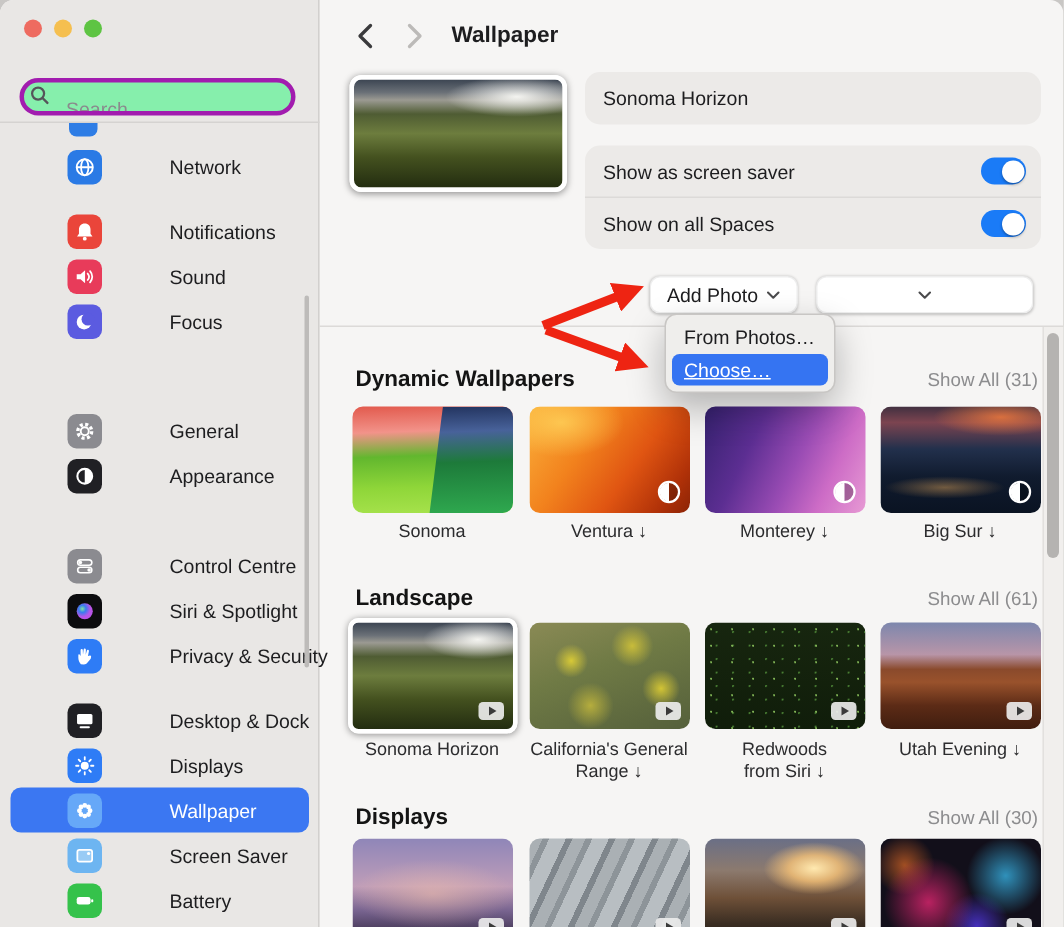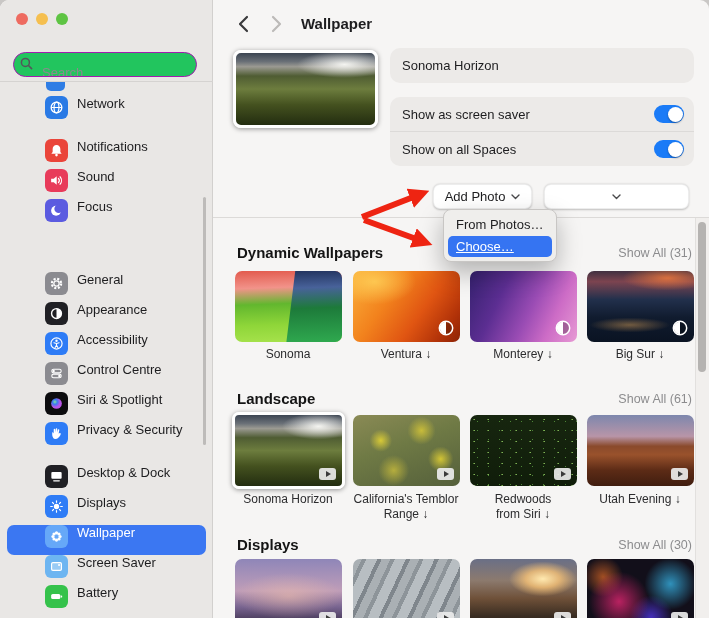--- a/index.html
+++ b/index.html
@@ -7,30 +7,30 @@
        font-family:"Liberation Sans",sans-serif;background:#f6f5f4;
        border-radius:9px 9px 0 0;}
   
   #sidebar{position:absolute;left:0;top:0;width:213px;height:618px;
            background:#e9e7e5;border-right:1px solid #d2d0ce;box-sizing:border-box;}
   .tl{position:absolute;top:13px;width:12px;height:12px;border-radius:50%;}
   #tl-close{left:16px;background:#ee6b60;}
   #tl-min{left:36px;background:#f5bf4f;}
   #tl-zoom{left:56px;background:#5ec443;}
   #search{position:absolute;left:13px;top:52px;width:184px;height:25px;box-sizing:border-box;
-          background:#22c55e;border:1px solid #a21caf;border-radius:13px;
+          background:#86efac;border:3px solid #a21caf;border-radius:13px;
           padding:16px 8px 0 28px;font-size:13px;color:#333;outline:none;
           font-family:"Liberation Sans",sans-serif;}
   #search::placeholder{color:#8a8a8d;}
   #search-glyph{position:absolute;left:20px;top:57px;}
   #sb-topline{position:absolute;left:0;top:81px;width:213px;height:1px;background:#d5d3d1;}
   #sb-sliver{position:absolute;left:46px;top:82px;width:19px;height:9px;
              background:#2e7de5;border-radius:0 0 5px 5px;}
   .sb-item{position:absolute;left:7px;width:199px;height:30px;display:flex;
-           align-items:flex-start;border-radius:7px;}
+           align-items:center;border-radius:7px;gap:36px;}
   .sb-item.sel{background:#3b77f2;}
   .sb-ic{width:23px;height:23px;border-radius:6px;margin-left:38px;flex:none;
          display:flex;align-items:center;justify-content:center;}
   .sb-label{font-size:13px;color:#1d1d1f;margin-left:9px;white-space:nowrap;}
   .sb-item.sel .sb-label{color:#fff;}
   .ic-network{background:#2a7ae5;} .ic-notif{background:#ea453a;}
   .ic-sound{background:#e83b5a;}   .ic-focus{background:#5b5be0;}
   .ic-time{background:#6e5ce7;}    .ic-general{background:#8b8b90;}
   .ic-appear{background:#202024;}  .ic-access{background:#2e7cf6;}
   .ic-cc{background:#8b8b90;}      .ic-siri{background:#0c0c0e;}
@@ -190,30 +190,20 @@
     </div>
     <div class="sb-item" style="top:302px">
       <span class="sb-ic ic-appear">
         <svg width="15" height="15" viewBox="0 0 14 14">
             <circle cx="7" cy="7" r="4.6" fill="none" stroke="#fff" stroke-width="1.3"></circle>
             <path d="M7 2.4 A4.6 4.6 0 0 1 7 11.6 Z" fill="#fff"></path>
           </svg>
       </span>
         <span class="sb-label">Appearance</span>
     </div>
-    <div class="sb-item" style="top:332px">
-      <span class="sb-ic ic-access">
-        <svg width="15" height="15" viewBox="0 0 14 14">
-            <circle cx="7" cy="7" r="5.2" fill="none" stroke="#fff" stroke-width="1.1"></circle>
-            <circle cx="7" cy="4.4" r="1.1" fill="#fff"></circle>
-            <path d="M4.6 6.3 L7 7 L9.4 6.3 M7 7 L7 8.7 M7 8.7 L5.7 10.8 M7 8.7 L8.3 10.8" fill="none" stroke="#fff" stroke-width="1" stroke-linecap="round" stroke-linejoin="round"></path>
-          </svg>
-      </span>
-        <span class="sb-label">Accessibility</span>
-    </div>
     <div class="sb-item" style="top:362px">
       <span class="sb-ic ic-cc">
         <svg width="15" height="15" viewBox="0 0 14 14">
             <rect x="2.6" y="3" width="8.8" height="3.4" rx="1.7" fill="none" stroke="#fff" stroke-width="1"></rect>
             <circle cx="4.3" cy="4.7" r="1.1" fill="#fff"></circle>
             <rect x="2.6" y="7.6" width="8.8" height="3.4" rx="1.7" fill="none" stroke="#fff" stroke-width="1"></rect>
             <circle cx="9.7" cy="9.3" r="1.1" fill="#fff"></circle>
           </svg>
       </span>
         <span class="sb-label">Control Centre</span>
@@ -403,21 +393,21 @@
   <div class="tile art-temblor" style="left:353px;top:415px">
     <div class="playbadge"></div>
   </div>
   <div class="tile art-redwoods" style="left:470px;top:415px">
     <div class="playbadge"></div>
   </div>
   <div class="tile art-utah" style="left:587px;top:415px">
     <div class="playbadge"></div>
   </div>
   <div class="tlabel" style="left:232px;top:492px">Sonoma Horizon</div>
-  <div class="tlabel" style="left:350px;top:492px">California's Temblor Range ↓</div>
+  <div class="tlabel" style="left:350px;top:492px">California's General Range ↓</div>
   <div class="tlabel narrow" style="left:485px;top:492px">Redwoods from Siri ↓</div>
   <div class="tlabel" style="left:584px;top:492px">Utah Evening ↓</div>
 
   <div class="sec-title" style="top:536px">Displays</div>
   <div class="show-all" style="top:538px">Show All (30)</div>
   <div class="tile art-dubai" style="left:235px;top:559px">
     <div class="playbadge"></div>
   </div>
   <div class="tile art-interchange" style="left:353px;top:559px">
     <div class="playbadge"></div>

